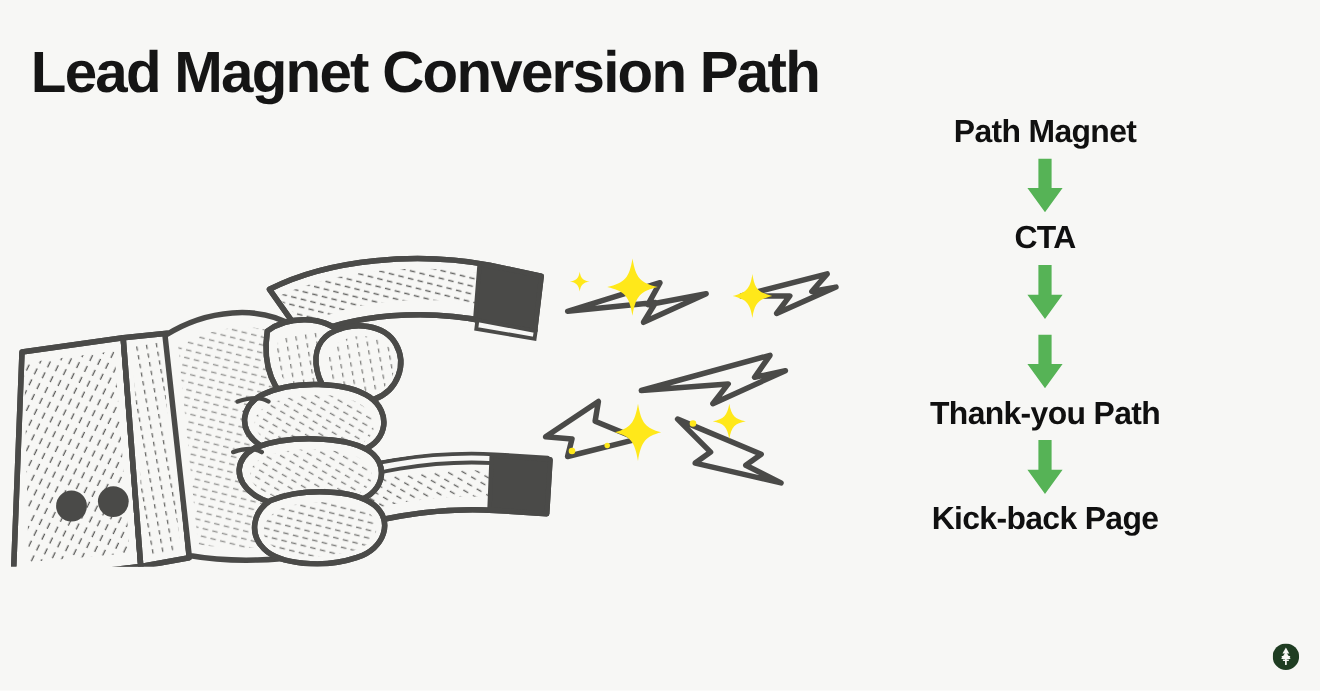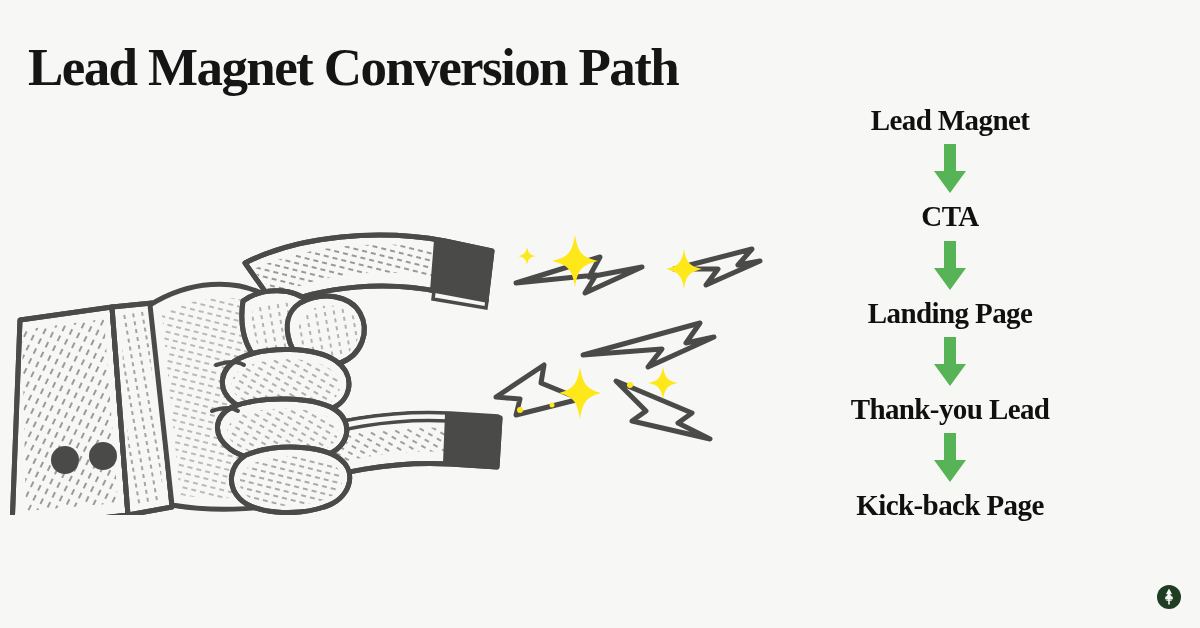--- a/index.html
+++ b/index.html
@@ -6,21 +6,21 @@
     margin: 0;
     padding: 0;
     background: #ffffff;
   }
   #canvas {
     position: relative;
     width: 1200px;
     height: 628px;
     background: #f7f7f5;
     overflow: hidden;
-    font-family: Liberation Serif, serif;
+    font-family: Liberation Sans, sans-serif;
   }
 
   
   #page-title {
     position: absolute;
     left: 28px;
     top: 38px;
     font-size: 53px;
     font-weight: bold;
     letter-spacing: -1.6px;
@@ -201,45 +201,44 @@
         <path d="M527 32 C528 38 530 40 536 41 C530 42 528 44 527 50 C526 44 524 42 518 41 C524 40 526 38 527 32 Z"></path>
         <circle cx="630" cy="170" r="3"></circle>
         <circle cx="520" cy="195" r="3"></circle>
         <circle cx="552" cy="190" r="2.5"></circle>
       </g>
     </svg>
   </div>
 
   <div id="flow">
 
-    <div class="flow-step">Lead Magnet</div>
+    <div class="flow-step">Path Magnet</div>
 
     <span class="flow-arrow">
       <svg viewBox="0 0 34 50" xmlns="http://www.w3.org/2000/svg">
         <path d="M11 0 H23 V27 H33 L17 49 L1 27 H11 Z" fill="#56b356"></path>
       </svg>
     </span>
 
     <div class="flow-step">CTA</div>
 
     <span class="flow-arrow">
       <svg viewBox="0 0 34 50" xmlns="http://www.w3.org/2000/svg">
         <path d="M11 0 H23 V27 H33 L17 49 L1 27 H11 Z" fill="#56b356"></path>
       </svg>
     </span>
 
-    <div class="flow-step">Landing Page</div>
-
-    <span class="flow-arrow">
-      <svg viewBox="0 0 34 50" xmlns="http://www.w3.org/2000/svg">
-        <path d="M11 0 H23 V27 H33 L17 49 L1 27 H11 Z" fill="#56b356"></path>
-      </svg>
-    </span>
-
-    <div class="flow-step">Thank-you Lead</div>
+
+    <span class="flow-arrow">
+      <svg viewBox="0 0 34 50" xmlns="http://www.w3.org/2000/svg">
+        <path d="M11 0 H23 V27 H33 L17 49 L1 27 H11 Z" fill="#56b356"></path>
+      </svg>
+    </span>
+
+    <div class="flow-step">Thank-you Path</div>
 
     <span class="flow-arrow">
       <svg viewBox="0 0 34 50" xmlns="http://www.w3.org/2000/svg">
         <path d="M11 0 H23 V27 H33 L17 49 L1 27 H11 Z" fill="#56b356"></path>
       </svg>
     </span>
 
     <div class="flow-step">Kick-back Page</div>
   </div>
 

